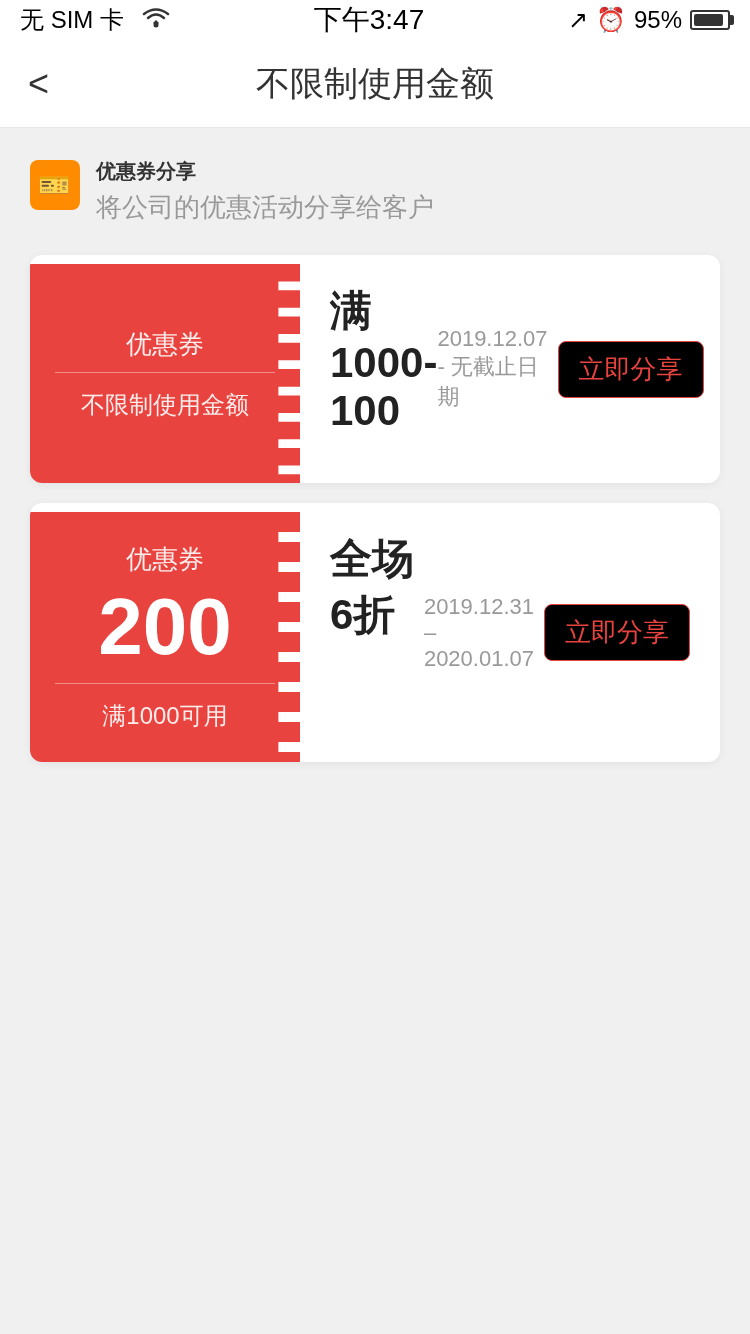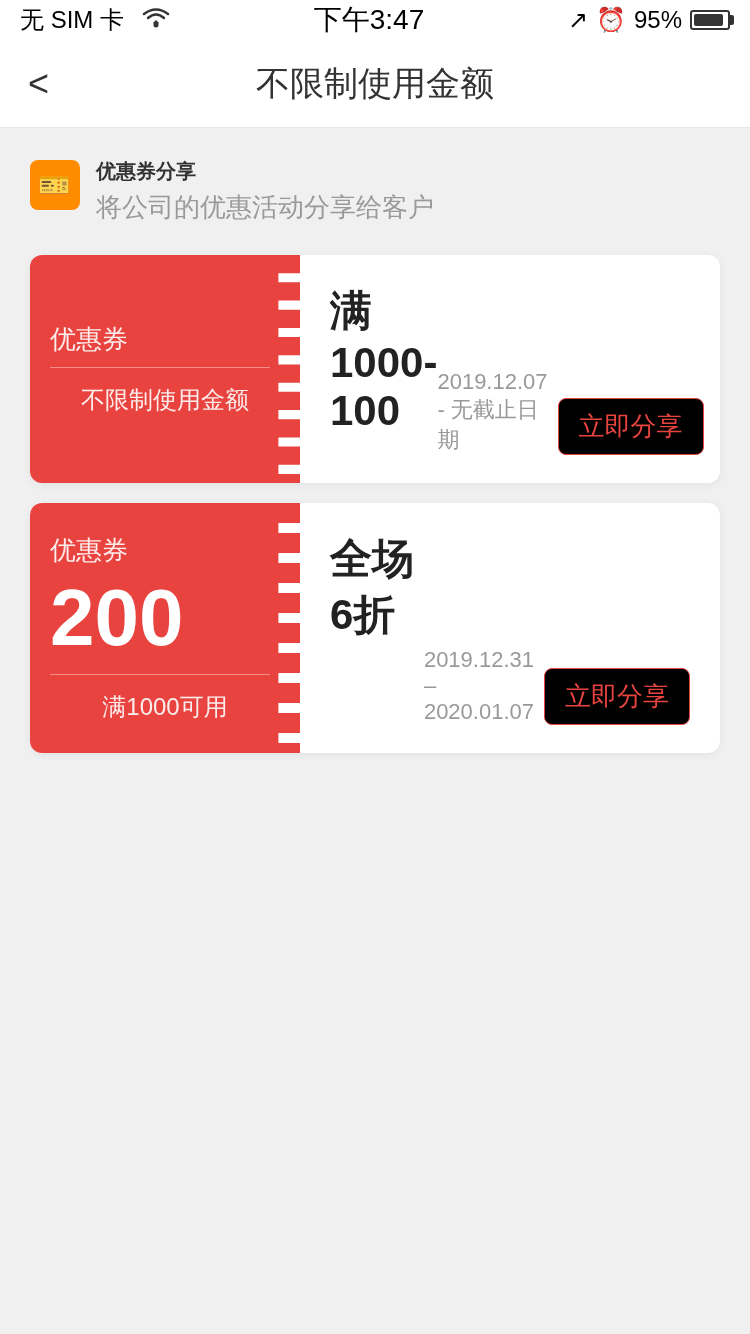--- a/index.html
+++ b/index.html
@@ -152,20 +152,21 @@
       position: relative;
     }
 
     
     .coupon-left {
       width: 270px;
       background: #e8433e;
       flex-shrink: 0;
       display: flex;
       flex-direction: column;
+      align-items: center;
       justify-content: center;
       padding: 30px 20px;
       position: relative;
       clip-path: polygon(
         0% 0%, 100% 0%,
         100% 8%, 92% 8%,
         92% 12%, 100% 12%,
         100% 20%, 92% 20%,
         92% 24%, 100% 24%,
         100% 32%, 92% 32%,
@@ -175,20 +176,21 @@
         100% 56%, 92% 56%,
         92% 60%, 100% 60%,
         100% 68%, 92% 68%,
         92% 72%, 100% 72%,
         100% 80%, 92% 80%,
         92% 84%, 100% 84%,
         100% 92%, 92% 92%,
         92% 96%, 100% 96%,
         100% 100%, 0% 100%
       );
+      margin-top: 9px;
     }
 
     .coupon-tag {
       font-size: 26px;
       color: rgba(255,255,255,0.9);
       margin-bottom: 10px;
     }
     .coupon-amount {
       font-size: 80px;
       font-weight: 700;
@@ -217,21 +219,21 @@
       justify-content: space-between;
     }
     .coupon-name {
       font-size: 42px;
       font-weight: 600;
       color: #222;
       margin-bottom: 20px;
     }
     .coupon-bottom {
       display: flex;
-      align-items: flex-end;
+      align-items: center;
       justify-content: space-between;
       gap: 10px;
     }
     .coupon-date {
       font-size: 22px;
       color: #999;
       flex: 1;
     }
     .share-btn {
       border: 1.5px solid #e8433e;

